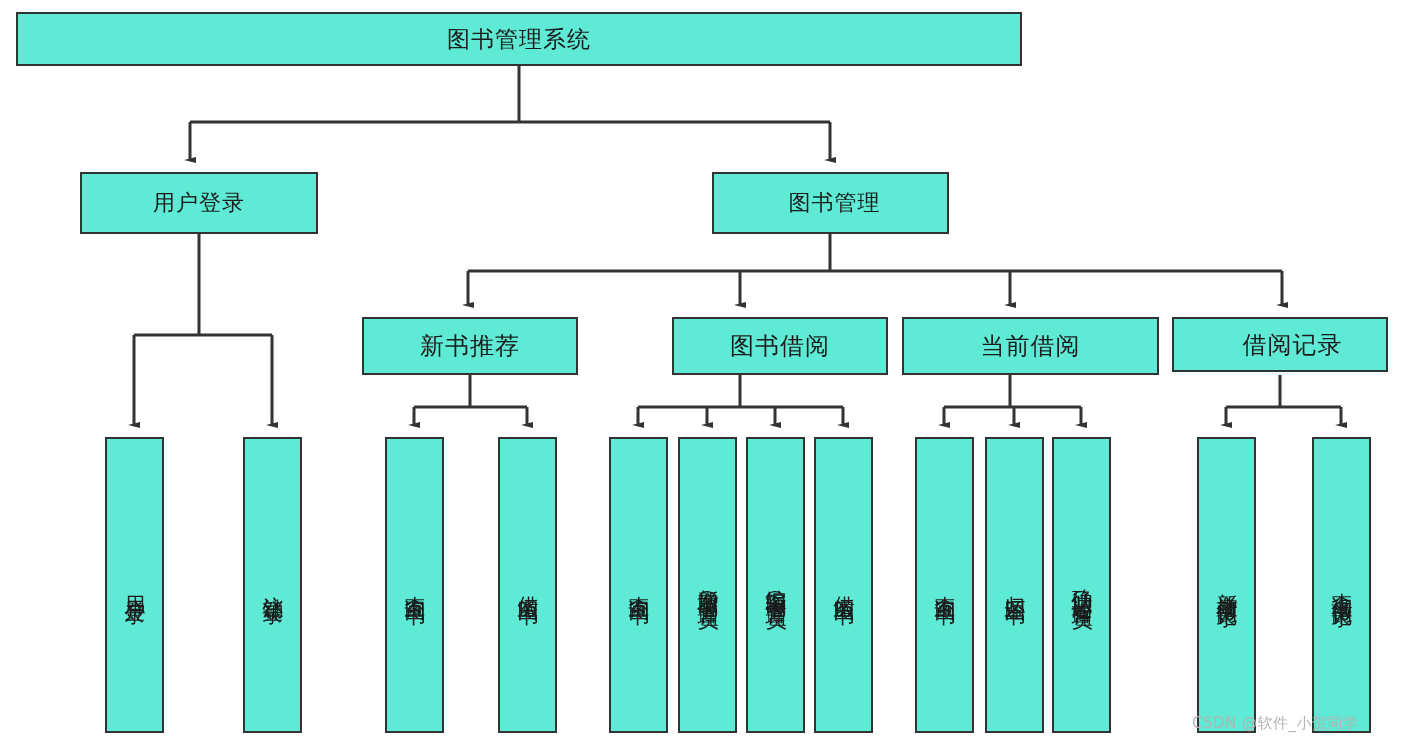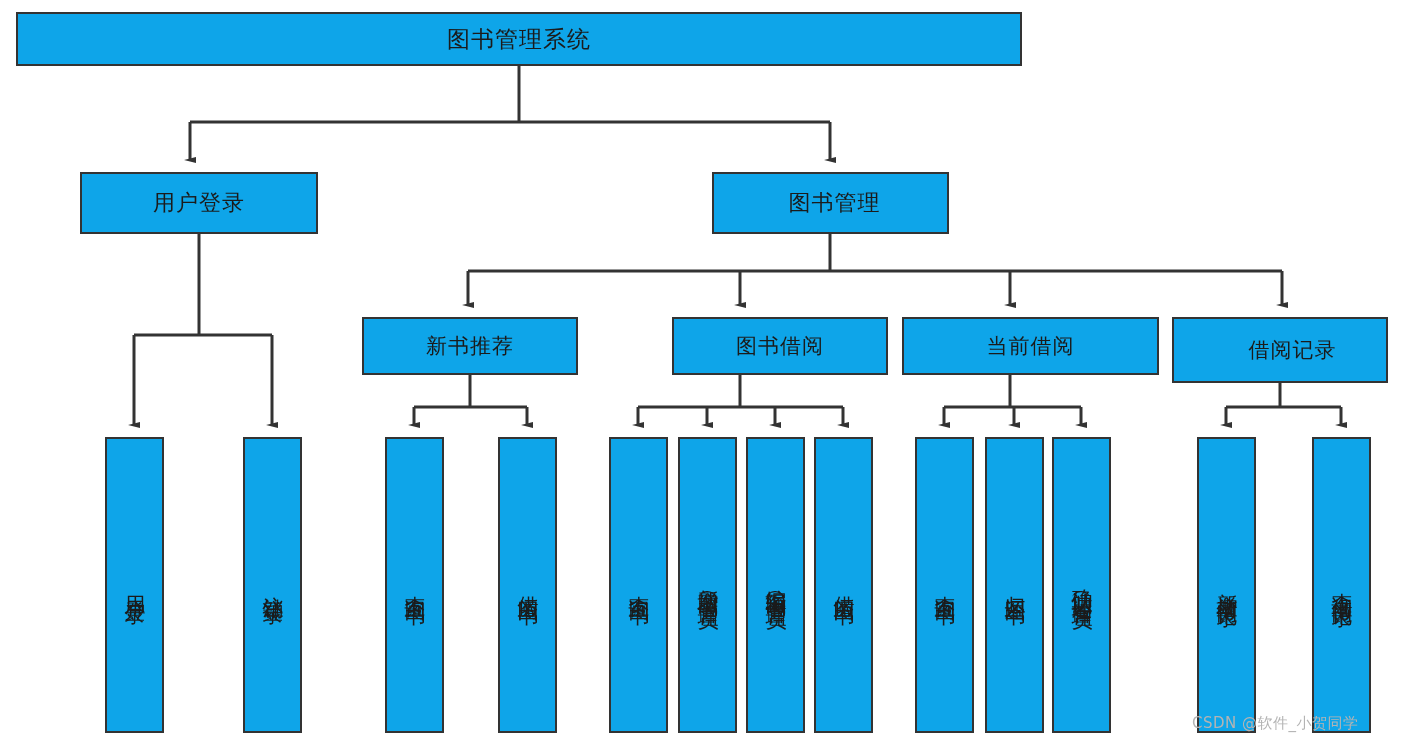--- a/index.html
+++ b/index.html
@@ -23,38 +23,38 @@
     left: 0;
     top: 0;
     width: 1405px;
     height: 747px;
     pointer-events: none;
   }
   .node {
     position: absolute;
     box-sizing: border-box;
     border: 2px solid #333333;
-    background: #0ea5e9;
+    background: #5eead4;
     display: flex;
     align-items: center;
     justify-content: center;
     text-align: center;
     color: #1b1b1b;
     z-index: 2;
   }
   .node.root {
     font-size: 23px;
     letter-spacing: 1px;
   }
   .node.lvl1 {
     font-size: 22px;
     letter-spacing: 1px;
   }
   .node.lvl2 {
-    font-size: 21px;
+    font-size: 24px;
     letter-spacing: 1px;
     align-items: center;
   }
   .node.leaf {
     font-size: 21px;
   }
   .node.leaf .vtext {
     writing-mode: vertical-rl;
     text-orientation: upright;
     line-height: 1.18;
@@ -141,21 +141,21 @@
 
   <div class="node lvl2" style="left:362px; top:317px; width:216px; height:58px;">
     <span>新书推荐</span>
   </div>
   <div class="node lvl2" style="left:632px; top:317px; width:216px; height:58px;margin-left:40px;">
     <span>图书借阅</span>
   </div>
   <div class="node lvl2" style="left:902px; top:317px; width:257px; height:58px;">
     <span>当前借阅</span>
   </div>
-  <div class="node lvl2" style="left:1172px; top:317px; width:216px; height:66px;padding-left:25px;">
+  <div class="node lvl2" style="left:1172px; top:317px; width:216px; height:55px;padding-left:25px;">
     <span>借阅记录</span>
   </div>
 
   <div class="node leaf" style="left:105px; top:437px; width:59px; height:296px;">
     <span class="vtext">用户登录</span>
   </div>
   <div class="node leaf" style="left:243px; top:437px; width:59px; height:296px;">
     <span class="vtext">注销登录</span>
   </div>
 

